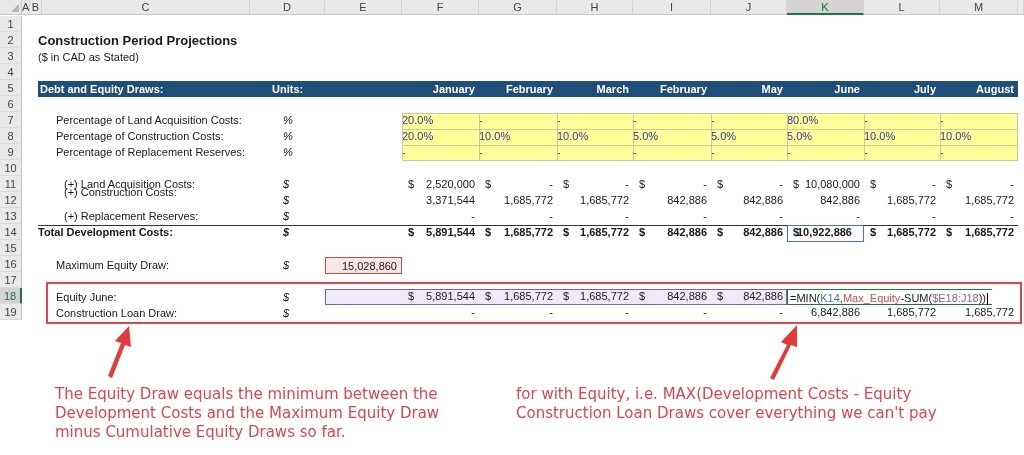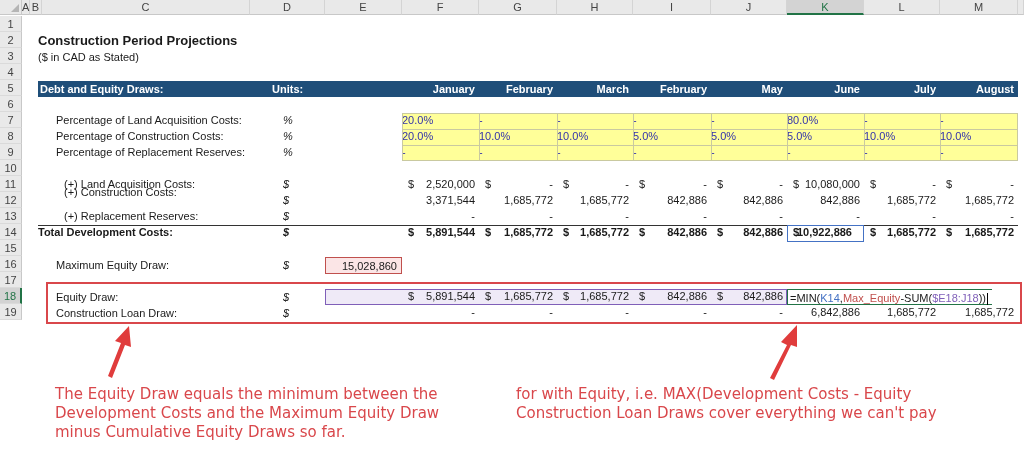--- a/index.html
+++ b/index.html
@@ -197,21 +197,21 @@
 <div style="position:absolute; left:787px; top:225px; width:77px; height:17px; border:1.5px solid #4472c4; box-sizing:border-box;"></div>
 
 <div class="cell" style="left:56px; top:257px;">Maximum Equity Draw:</div>
 <div class="cell" style="left:283px; top:257px; font-style:italic;">$</div>
 <div class="cell num" style="left:325px; top:257px; width:77px; height:17px; background:#fbe5e6; border:1.5px solid #c0504d;">15,028,860</div>
 
 <div class="redbox" style="left:46px; top:282px; width:976px; height:42px;"></div>
 
 <div style="position:absolute; left:325px; top:289px; width:462px; height:16px; background:#efeaf7; border:1.5px solid #7f5fb8; box-sizing:border-box;"></div>
 
-<div class="cell" style="left:56px; top:289px;">Equity Draw:</div>
+<div class="cell" style="left:56px; top:289px;">Equity June:</div>
 <div class="cell" style="left:283px; top:289px; font-style:italic;">$</div>
 <div id="equityrow">
     <div class="cell num" style="left: 402px; width: 77px; top: 288px;">5,891,544</div>
     <div class="cell" style="left: 408px; top: 288px;">$</div>
     <div class="cell num" style="left: 479px; width: 78px; top: 288px;">1,685,772</div>
     <div class="cell" style="left: 485px; top: 288px;">$</div>
     <div class="cell num" style="left: 557px; width: 76px; top: 288px;">1,685,772</div>
     <div class="cell" style="left: 563px; top: 288px;">$</div>
     <div class="cell num" style="left: 633px; width: 78px; top: 288px;">842,886</div>
     <div class="cell" style="left: 639px; top: 288px;">$</div>

